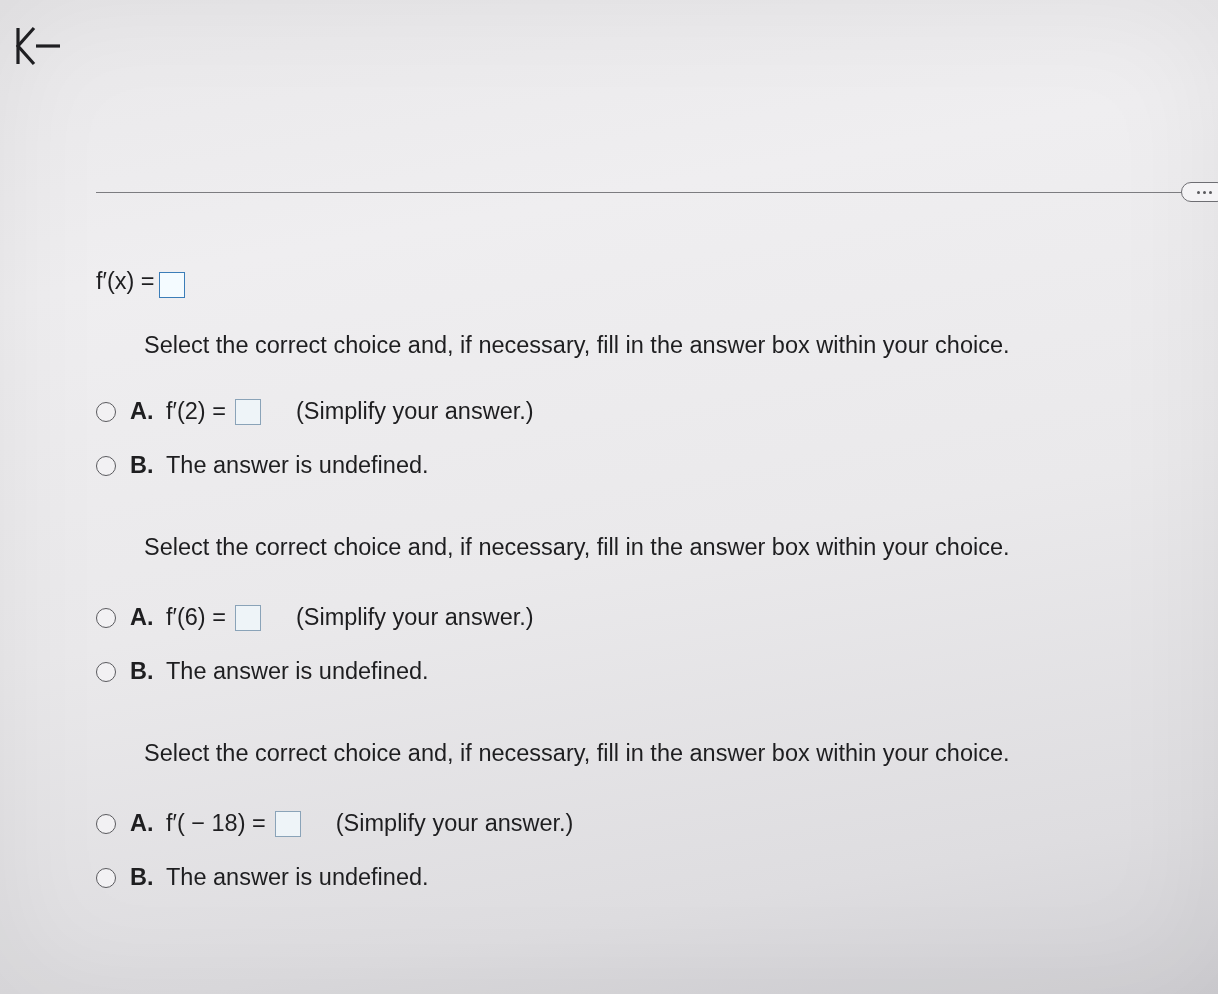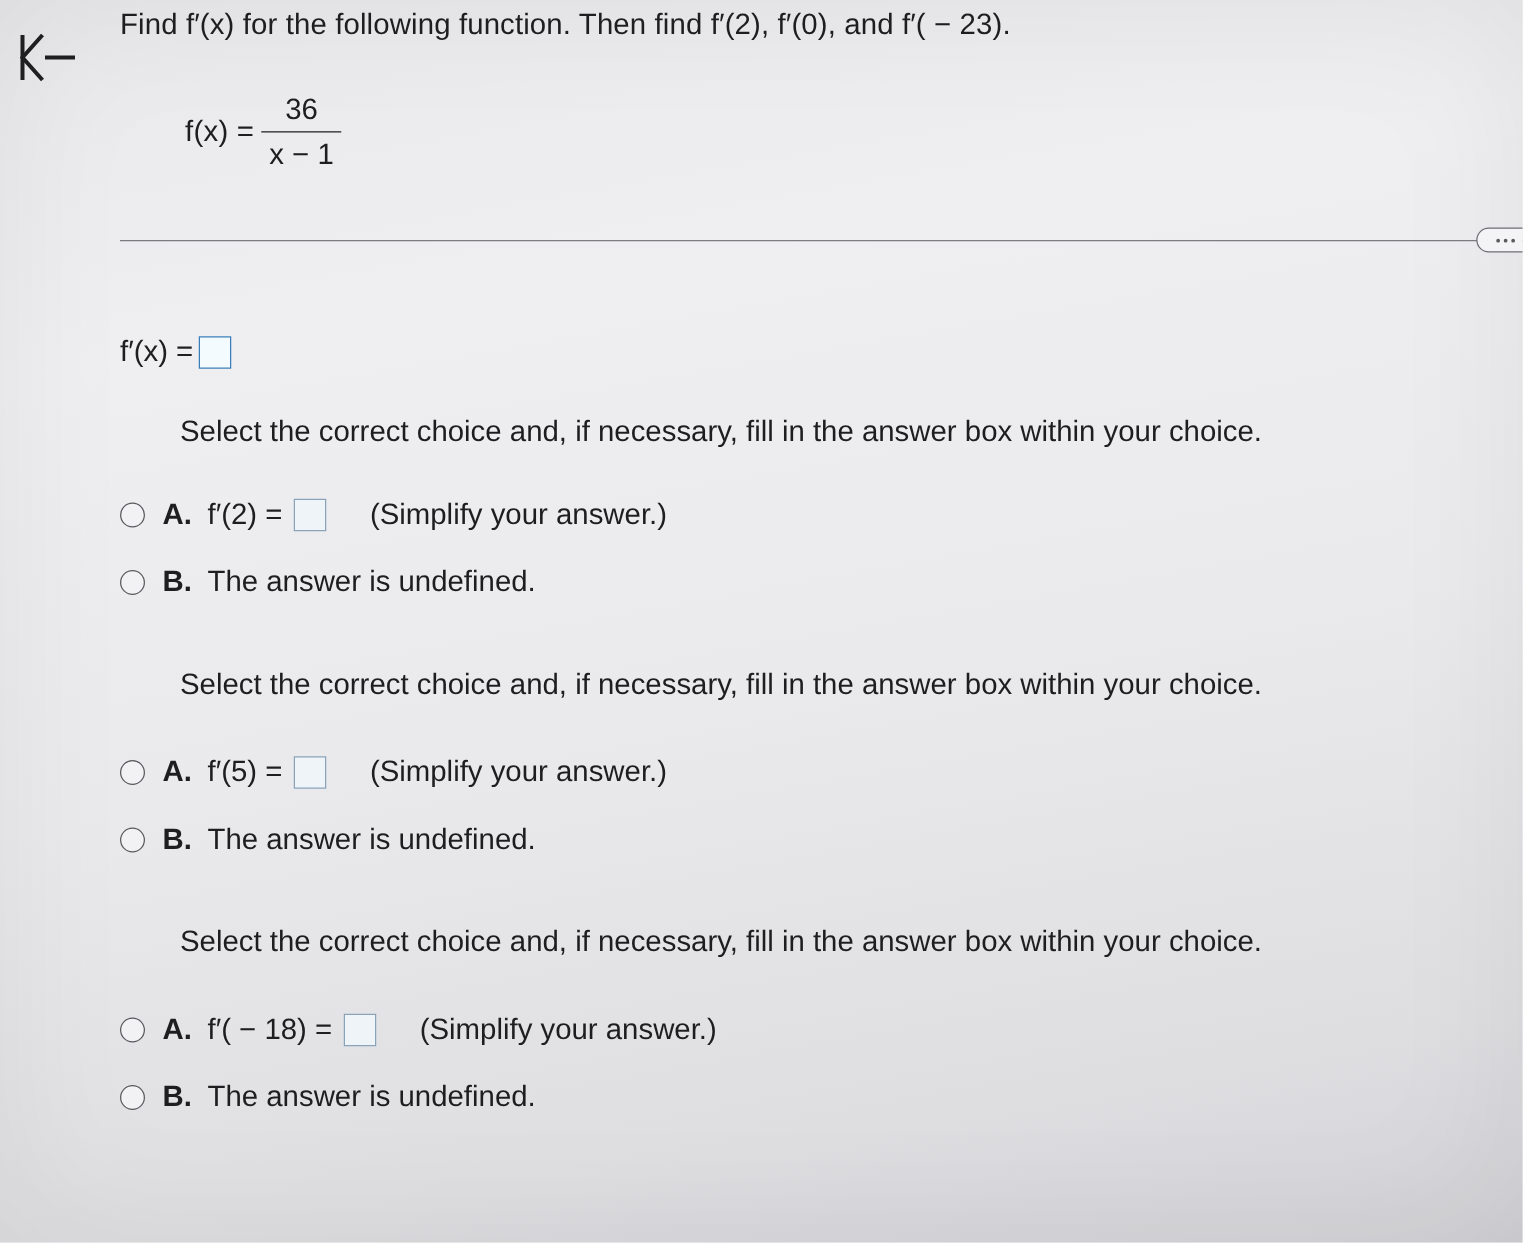--- a/index.html
+++ b/index.html
@@ -42,21 +42,21 @@
   .frac .bar { width: 100%; border-top: 1.6px solid #1e1e20; margin: 2px 0; }
   .frac .den { padding: 0 6px; }
   .divider-row { position: absolute; left: 0; right: -24px; top: 186px; display:flex; align-items:center; }
   .divider { flex: 1; border-top: 1.2px solid #7c7c80; }
   .pill { position: absolute; right: -9px; top: -10px; }
   .pill .shape {
     width: 46px; height: 20px; border: 1.3px solid #6e6e73; border-radius: 11px; background: #f4f3f5;
     display:flex; align-items:center; justify-content:center; gap:3px;
   }
   .pill .dot { width: 3px; height: 3px; border-radius: 50%; background: #59595d; }
-  .deriv-row { position: absolute; top: 260px; display:flex; align-items:center; }
+  .deriv-row { position: absolute; top: 260px; display:flex; align-items:flex-end; }
   .answer-box {
     display: inline-block;
     width: 26px; height: 26px;
     border: 1.4px solid #3b7db8;
     background: #f4fbff;
     margin-left: 4px;
     vertical-align: middle;
   }
   .instr { position:absolute;margin-left:48px; }
   .instr1 { top: 324px; }
@@ -93,30 +93,21 @@
   <div class="back-icon">
     <svg viewBox="0 0 48 48">
       <line x1="22" y1="24" x2="46" y2="24"></line>
       <polyline points="20,6 4,24 20,42"></polyline>
       <line x1="4" y1="6" x2="4" y2="42"></line>
     </svg>
   </div>
 
   <div class="content">
 
-    <div class="prompt">Find f′(x) for the following function. Then find f′(2), f′(0), and f′( − 23).</div>
 
-    <div class="func-block">
-      <span class="fx-label">f(x) =</span>
-      <span class="frac">
-        <span class="num">36</span>
-        <span class="bar"></span>
-        <span class="den">x − 1</span>
-      </span>
-    </div>
 
     <div class="divider-row">
       <div class="divider"></div>
       <div class="pill">
         <div class="shape">
           <span class="dot"></span>
           <span class="dot"></span>
           <span class="dot"></span>
         </div>
       </div>
@@ -144,21 +135,21 @@
         <span>The answer is undefined.</span>
       </div>
     </div>
 
     <div class="instr instr2">Select the correct choice and, if necessary, fill in the answer box within your choice.</div>
     <div class="choices choices2">
       <div class="choice-row">
         <span class="radio"></span>
         <span class="opt-letter">A.</span>
         <span class="opt-text">
-          <span>f′(5) =</span>
+          <span>f′(6) =</span>
           <span class="small-box"></span>
           <span class="paren-note">(Simplify your answer.)</span>
         </span>
       </div>
       <div class="choice-row">
         <span class="radio"></span>
         <span class="opt-letter">B.</span>
         <span>The answer is undefined.</span>
       </div>
     </div>

